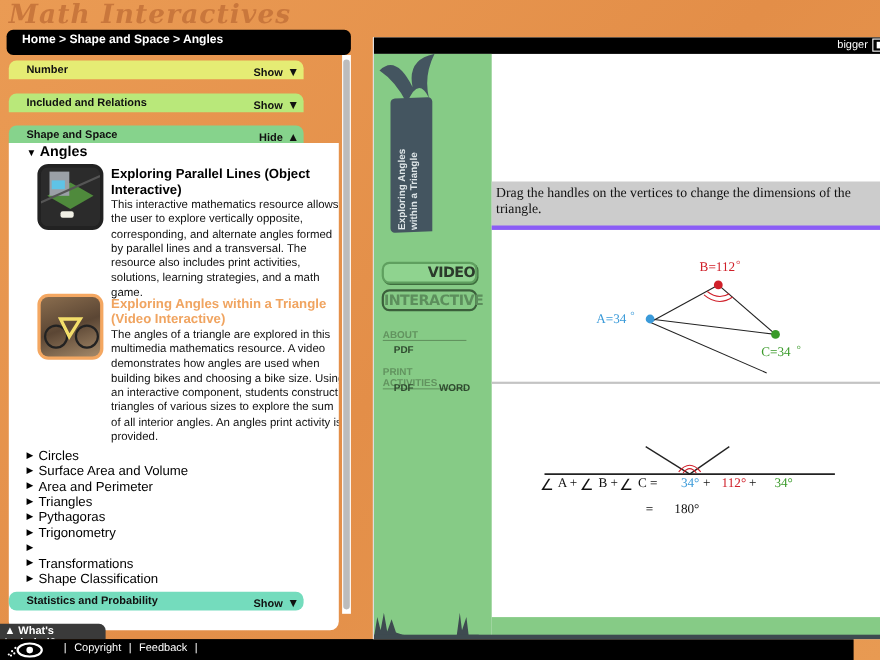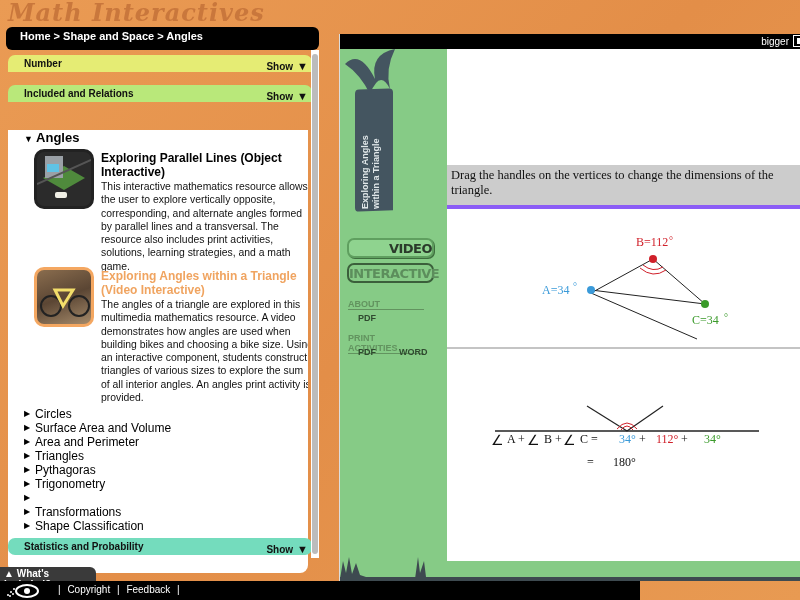--- a/index.html
+++ b/index.html
@@ -1,41 +1,41 @@
 <!DOCTYPE html>
 <html><head>
   <meta charset="utf-8">
   <style>
     * { box-sizing: border-box; margin: 0; padding: 0; }
     body { width: 800px; height: 600px; overflow: hidden; background: #e8944c; font-family: "Liberation Sans", sans-serif; position: relative; }
     .bg { position: absolute; inset: 0; background: linear-gradient(135deg, #ea9b54 0%, #e38e48 50%, #e89a52 100%); }
     .logo { position: absolute; left: 8px; top: -2px; font-family: "DejaVu Serif", serif; font-style: italic; font-weight: bold; font-size: 24px; color: #c9773c; letter-spacing: 1px; }
     .breadcrumb { position: absolute; left: 6px; top: 27px; width: 313px; height: 23px; background: #000; border-radius: 6px; color: #fff; font-size: 11px; font-weight: bold; padding: 3px 14px; }
     .left-panel { position: absolute; left: 8px; top: 50px; width: 302px; height: 510px; }
-    .section-bar { position: absolute; left: 0; width: 304px; height: 17px; border-radius: 7px 7px 0 0; font-size: 10px; font-weight: bold; color: #111; padding: 3px 0 0 16px; }
+    .section-bar { position: absolute; left: 0; width: 268px; height: 17px; border-radius: 7px 7px 0 0; font-size: 10px; font-weight: bold; color: #111; padding: 3px 0 0 16px; }
     .section-bar .toggle { position: absolute; right: 4px; top: 5px; }
     .section-bar .toggle .tri { display: inline-block; margin-left: 4px; font-size: 11px; }
     .content-box { position: absolute; left: 0; top: 80px; width: 300px; height: 443px; background: #fff; border-radius: 0 0 8px 8px; padding: 0 0 0 16px; overflow: hidden; }
     .angles-head { font-size: 13px; font-weight: bold; margin-top: 0px; }
     .item { position: relative; height: 118px; }
     .thumb { position: absolute; left: 10px; top: 4px; width: 60px; height: 60px; border-radius: 10px; }
     .thumb1 { background: #222; border: 3px solid #222; overflow: hidden; }
     .thumb2 { background: #f4a761; padding: 3px; }
     .thumb2 .inner { width: 100%; height: 100%; border-radius: 7px; background: linear-gradient(160deg, #8a6d4e, #5b4634 50%, #a58a6a); }
     .item-text { position: absolute; left: 77px; top: 6px; width: 212px; }
     .item-title { font-size: 12px; font-weight: bold; line-height: 14px; }
     .item-title.orange { color: #f0a460; }
     .item-desc { font-size: 10.4px; line-height: 13.3px; color: #111; margin-top: 1px; }
     .topics { margin-top: 8px; }
     .topic { font-size: 12px; line-height: 14px; display: flex; align-items: center; }
     .topic .arrow { font-size: 8px; width: 11px; }
     .scrollbar { position: absolute; left: 311px; top: 50px; width: 8px; height: 508px; background: #fff; }
     .scroll-thumb { position: absolute; left: 1px; top: 4px; width: 6px; height: 500px; background: #bcbcbc; border-radius: 3px; }
     .whats-included { position: absolute; left: 0; top: 567px; width: 96px; height: 14px; background: #3a3a3a; border-radius: 0 6px 0 0; color: #fff; font-size: 10px; font-weight: bold; padding: 1px 0 0 4px; }
-    .footer { position: absolute; left: 0; top: 581px; width: 640px; height: 19px; background: #000; color: #fff; font-size: 10px; }
+    .footer { position: absolute; left: 0; top: 581px; width: 776px; height: 19px; background: #000; color: #fff; font-size: 10px; }
     .footer .links { position: absolute; left: 58px; top: 3px; }
     .footer .links span { margin-right: 4px; }
     .footer-logo { position: absolute; left: 4px; top: 2px; width: 36px; height: 15px; }
     .right-frame { position: absolute; left: 339px; top: 34px; width: 473px; height: 547px; background: #fff; border: 1px solid #ddd; border-top: none; }
     .right-bar { position: absolute; left: 0; top: 0; width: 473px; height: 15px; background: #000; }
     .bigger { position: absolute; right: 2px; top: 1px; color: #fff; font-size: 10px; display: flex; align-items: center; gap: 4px; }
     .bigger-icon { width: 18px; height: 12px; background: #000; border: 1px solid #fff; position: relative; }
     .bigger-icon::after { content: ""; position: absolute; left: 3px; top: 2px; width: 10px; height: 6px; background: #fff; }
     .green-side { position: absolute; left: 0; top: 15px; width: 107px; height: 530px; background: #86cb86; }
     .green-bottom { position: absolute; left: 107px; top: 527px; width: 366px; height: 18px; background: #86cb86; }
@@ -63,20 +63,24 @@
 
 <div class="left-panel">
   <div class="section-bar" style="top:5px;background:#e5ec74;">
     <span>Number</span>
     <span class="toggle"><span>Show</span><span class="tri">▼</span></span>
   </div>
   <div class="section-bar" style="top:35px;background:#b9e87a;">
     <span>Included and Relations</span>
     <span class="toggle"><span>Show</span><span class="tri">▼</span></span>
   </div>
+  <div class="section-bar" style="top:64px;background:#86d38c;">
+    <span>Shape and Space</span>
+    <span class="toggle"><span>Hide</span><span class="tri">▲</span></span>
+  </div>
 
   <div class="content-box">
     <div class="angles-head">
       <span style="font-size:9px;">▼</span>
       <span>Angles</span>
     </div>
 
     <div class="item">
       <div class="thumb thumb1">
         <svg width="54" height="54" viewBox="0 0 54 54">

